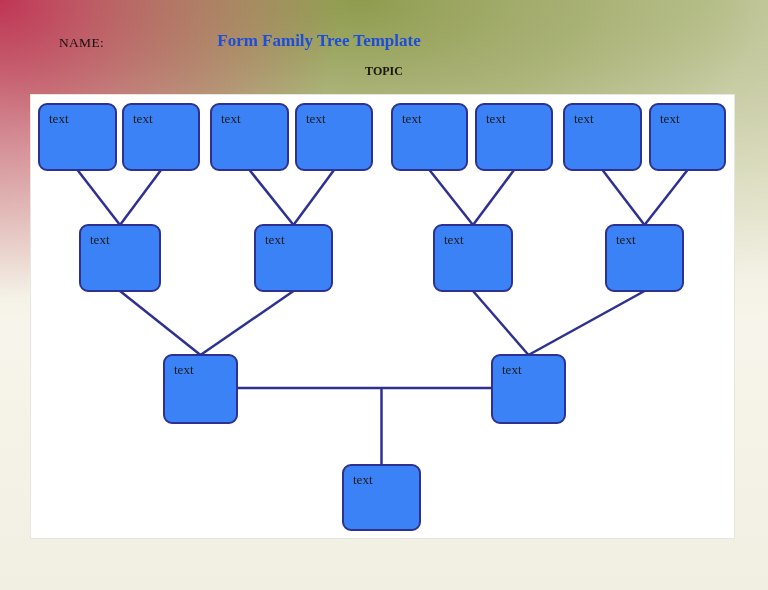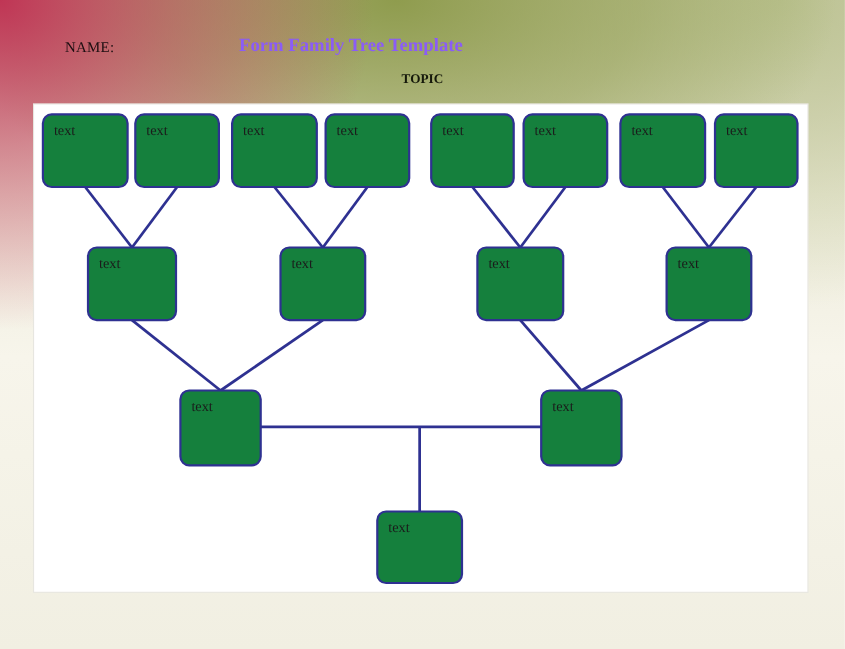--- a/index.html
+++ b/index.html
@@ -13,42 +13,42 @@
       radial-gradient(400px 230px at 360px 0px, rgba(139,153,72,0.95) 0%, rgba(142,156,76,0.55) 55%, rgba(142,156,76,0) 100%),
       radial-gradient(330px 280px at 710px 0px, rgba(183,192,138,0.85) 0%, rgba(183,192,138,0) 100%),
       linear-gradient(180deg, #d6d2bc 0%, #ecead9 30%, #f7f5eb 55%, #f1efe2 100%);
   }
   .hdr-name {
     position: absolute; left: 46px; top: 35px;
     font-weight: normal; font-size: 13.5px; color: #1a0d10; letter-spacing: 0.3px; margin-left: 13px;
   }
   .hdr-title {
     position: absolute; left: 0; top: 31px; width: 612px;
-    text-align: center; font-weight: bold; font-size: 17px; color: #8b5cf6;
+    text-align: center; font-weight: bold; font-size: 17px; color: #1d4ed8;
     padding-left: 26px; box-sizing: border-box;
   }
   .hdr-topic {
     position: absolute; left: 0; top: 64px; width: 768px;
     text-align: center; font-weight: bold; font-size: 12px; color: #15180a;
     box-sizing: border-box;
   }
   .panel {
     position: absolute; left: 30px; top: 94px;
     width: 703px; height: 443px;
     background: #ffffff;
     border: 1px solid rgba(160,155,130,0.25);
     box-sizing: content-box;
   }
   .connectors {
     position: absolute; left: 0; top: 0;
     pointer-events: none;
   }
   .node {
     position: absolute;
-    background: #15803d;
+    background: #3b82f6;
     border: 2px solid #2e3191;
     border-radius: 9px;
     box-sizing: border-box;
     cursor: text;
   }
   .node-label {
     display: block;
     padding: 6px 0 0 9px;
     font-size: 13px;
     color: #1b1b1b;

